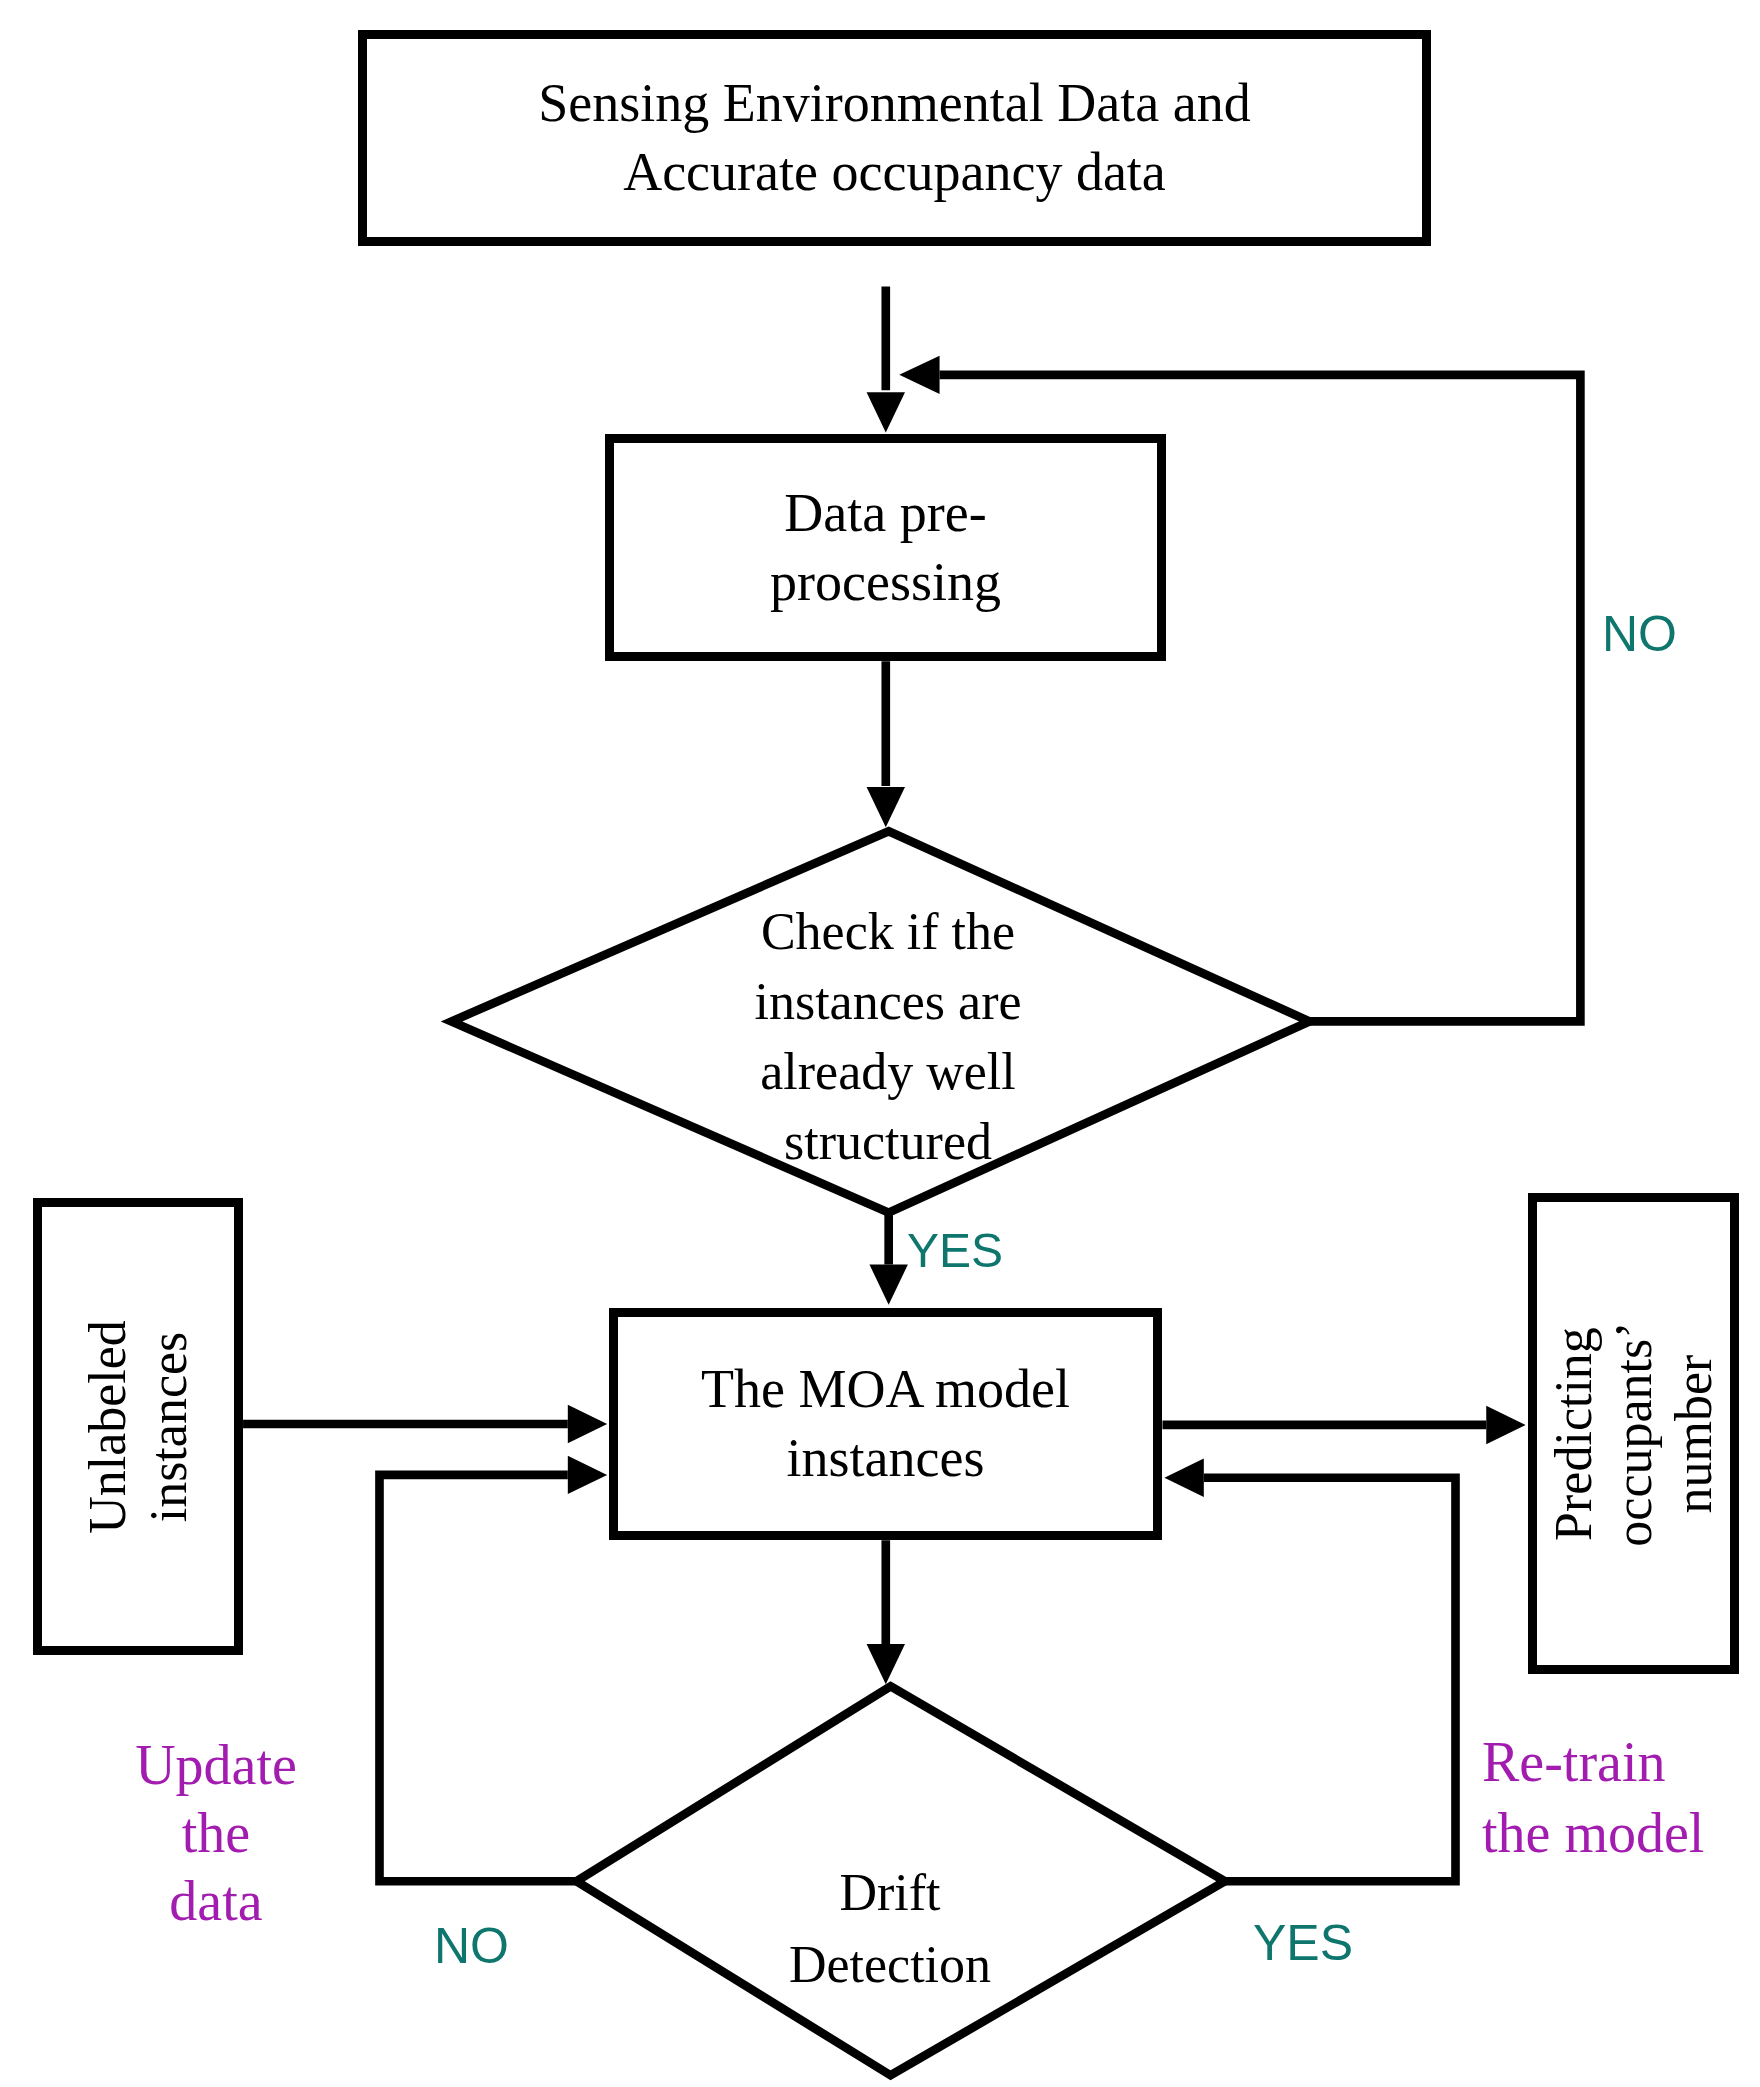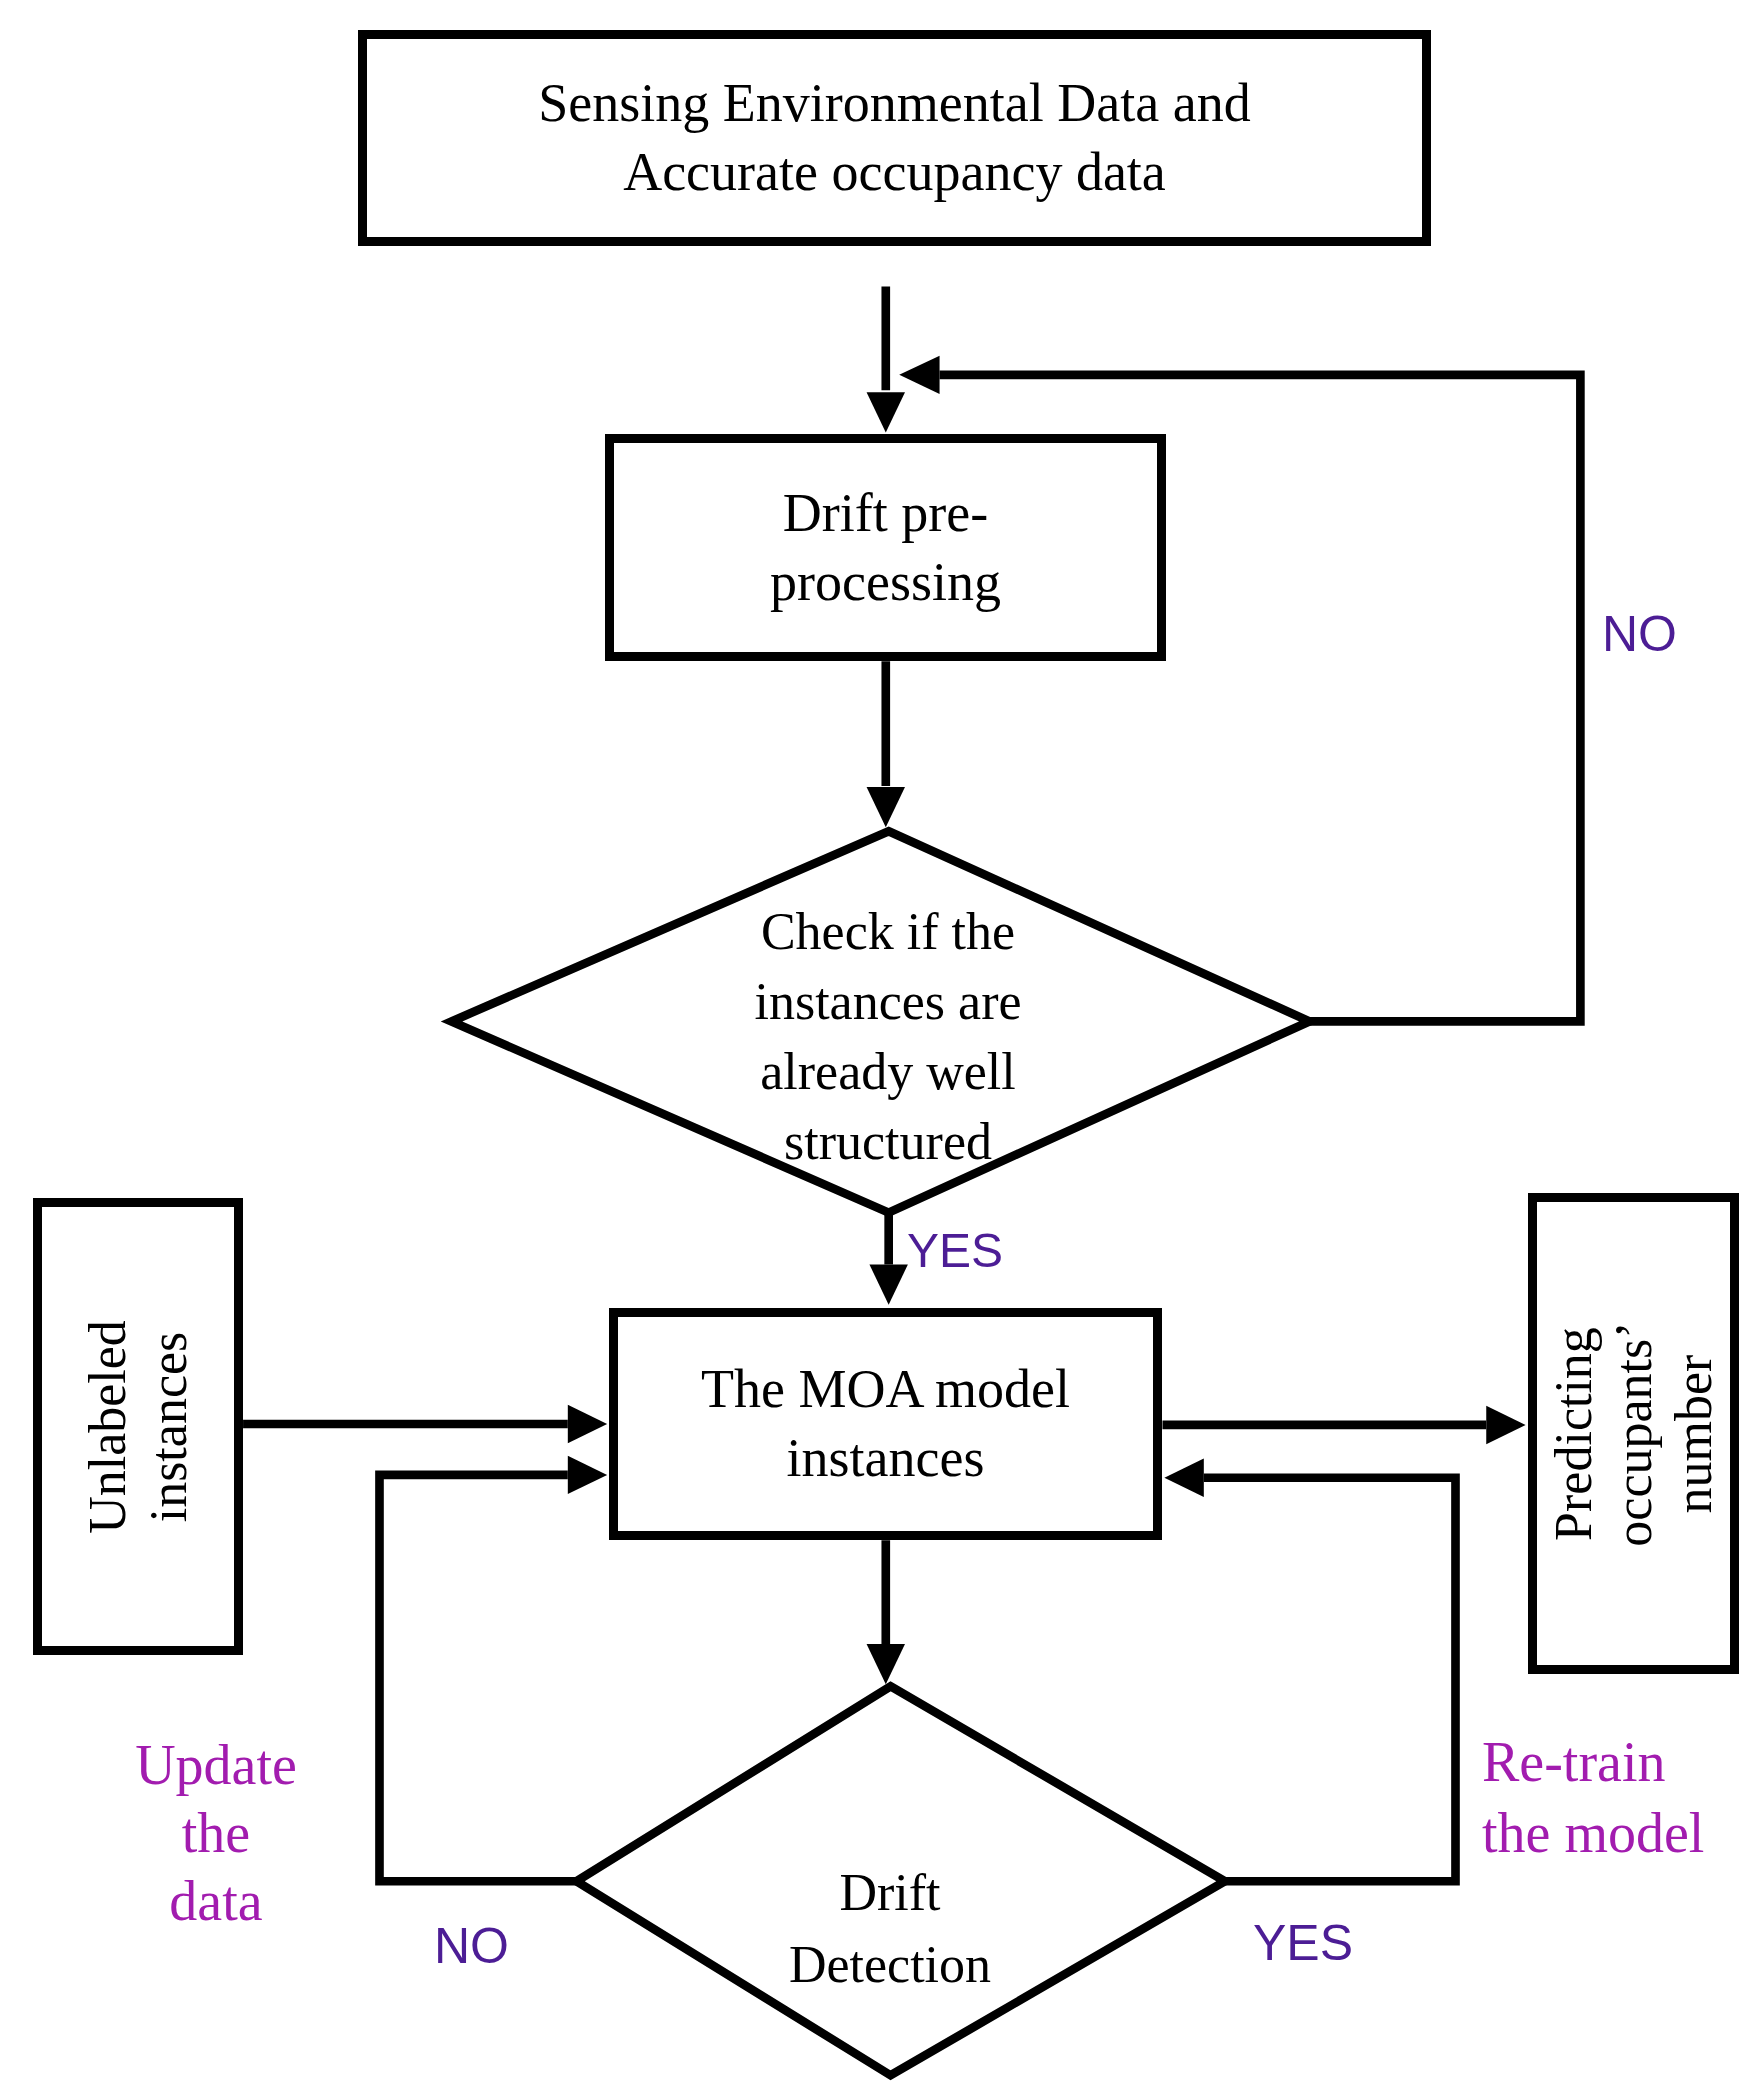--- a/index.html
+++ b/index.html
@@ -67,21 +67,21 @@
     position: absolute;
     text-align: center;
     font-size: 52px;
     line-height: 70px;
   }
   .sans-label {
     position: absolute;
     font-family: "Liberation Sans", "DejaVu Sans", sans-serif;
     font-size: 50px;
     line-height: 58px;
-    color: #4c1d95;
+    color: #0f766e;
     text-align: left;
     white-space: nowrap;
   }
   .serif-label {
     position: absolute;
     font-size: 56px;
     line-height: 68px;
     color: #a21caf;
   }
   .line { display: block; }
@@ -126,21 +126,21 @@
 
   <div class="box" style="left:358px; top:30px; width:1073px; height:216px;">
     <div class="box-text">
       <span class="line">Sensing Environmental Data and</span>
       <span class="line">Accurate occupancy data</span>
     </div>
   </div>
 
   <div class="box" style="left:605px; top:434px; width:561px; height:227px;">
     <div class="box-text">
-      <span class="line">Drift pre-</span>
+      <span class="line">Data pre-</span>
       <span class="line">processing</span>
     </div>
   </div>
 
   <div class="diamond-text" style="left:600px; top:897px; width:576px;">
     <span class="line">Check if the</span>
     <span class="line">instances are</span>
     <span class="line">already well</span>
     <span class="line">structured</span>
   </div>

